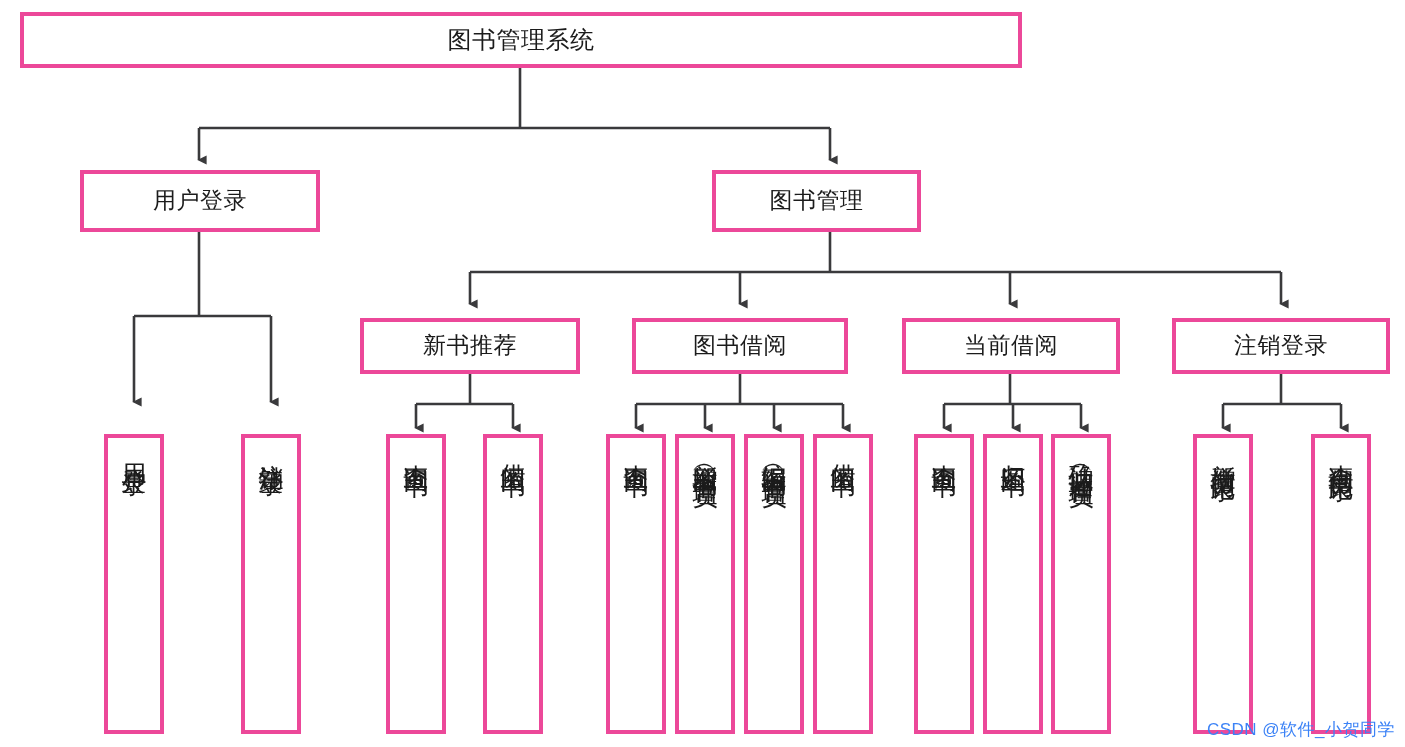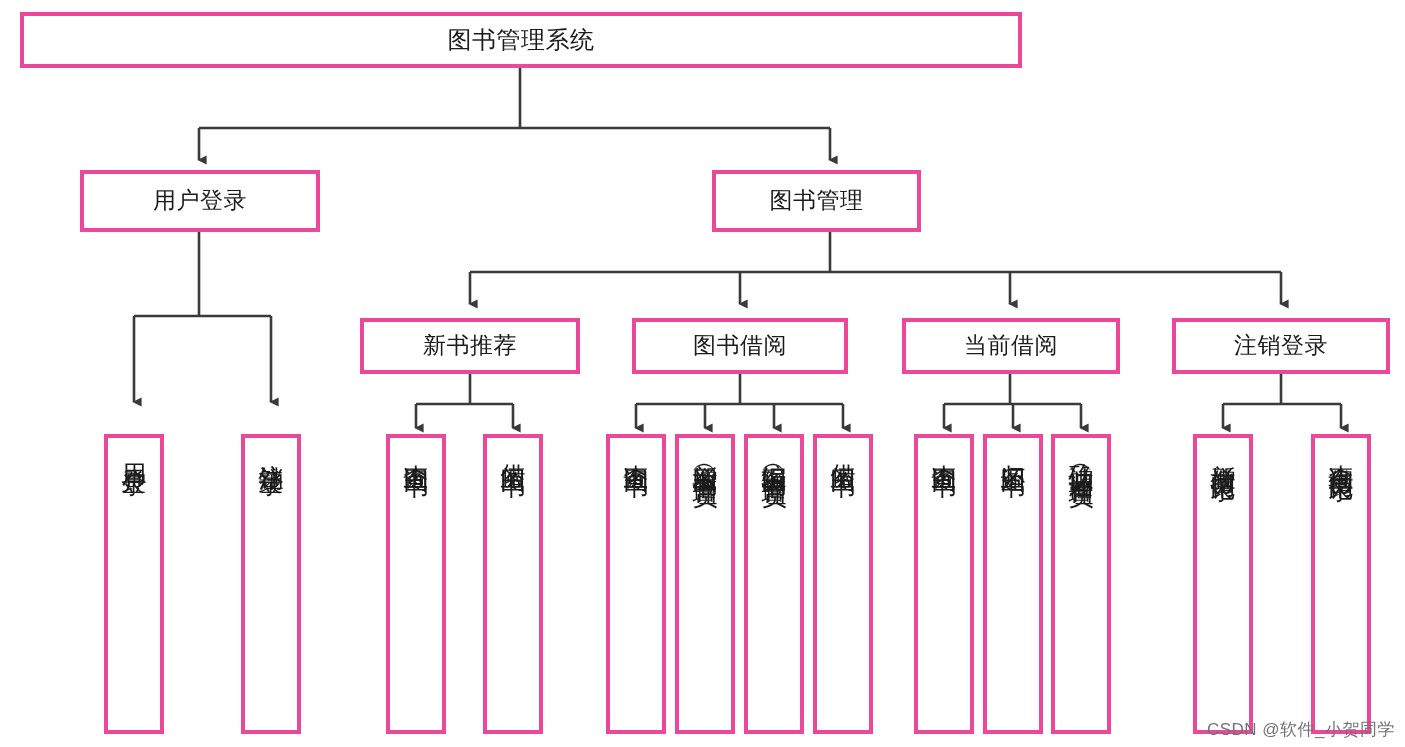--- a/index.html
+++ b/index.html
@@ -60,21 +60,21 @@
     font-size:25px;
     line-height:1.0;
     letter-spacing:3px;
     white-space:nowrap;
   }
   .watermark{
     position:absolute;
     right:10px;
     bottom:6px;
     font-size:17px;
-    color:#737373;
+    color:#3b82f6;
     letter-spacing:0.5px;
     z-index:9;
     white-space:nowrap;
     font-family:"Liberation Sans","DejaVu Sans",sans-serif;
   }
 </style>
 </head>
 <body>
 
 <div id="canvas">

